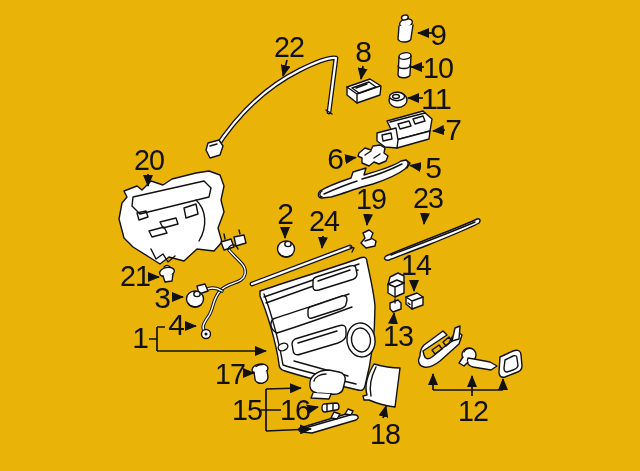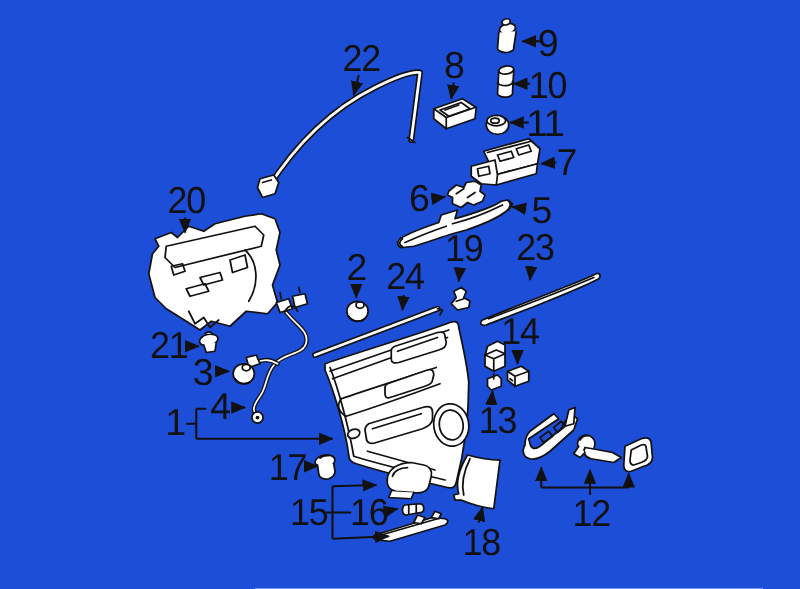--- a/index.html
+++ b/index.html
@@ -1,16 +1,16 @@
 <!DOCTYPE html>
 <html><head>
 <meta charset="utf-8">
 <style>
   html,body{margin:0;padding:0;background:#fff;}
-  .stage{position:relative;width:640px;height:471px;background:#1d4ed8;overflow:hidden;}
+  .stage{position:relative;width:640px;height:471px;background:#eab308;overflow:hidden;}
   svg{display:block;}
   .ln{fill:none;stroke:#111;stroke-width:1.4;stroke-linecap:round;stroke-linejoin:round;}
   .fw{fill:#fff;stroke:#111;stroke-width:1.4;stroke-linejoin:round;stroke-linecap:round;}
   .sealA{fill:none;stroke:#111;stroke-width:4.8;stroke-linecap:round;stroke-linejoin:round;}
   .sealB{fill:none;stroke:#fff;stroke-width:2.2;stroke-linecap:round;stroke-linejoin:round;}
   .wireA{fill:none;stroke:#111;stroke-width:3.4;stroke-linecap:round;stroke-linejoin:round;}
   .wireB{fill:none;stroke:#fff;stroke-width:1.4;stroke-linecap:round;stroke-linejoin:round;}
   .callout{font-family:"Liberation Sans", sans-serif;font-size:30px;fill:#111;text-anchor:middle;letter-spacing:-1px;}
   .cl-arrow{fill:none;stroke:#111;stroke-width:1.7;stroke-linecap:butt;stroke-linejoin:round;}
 </style>

